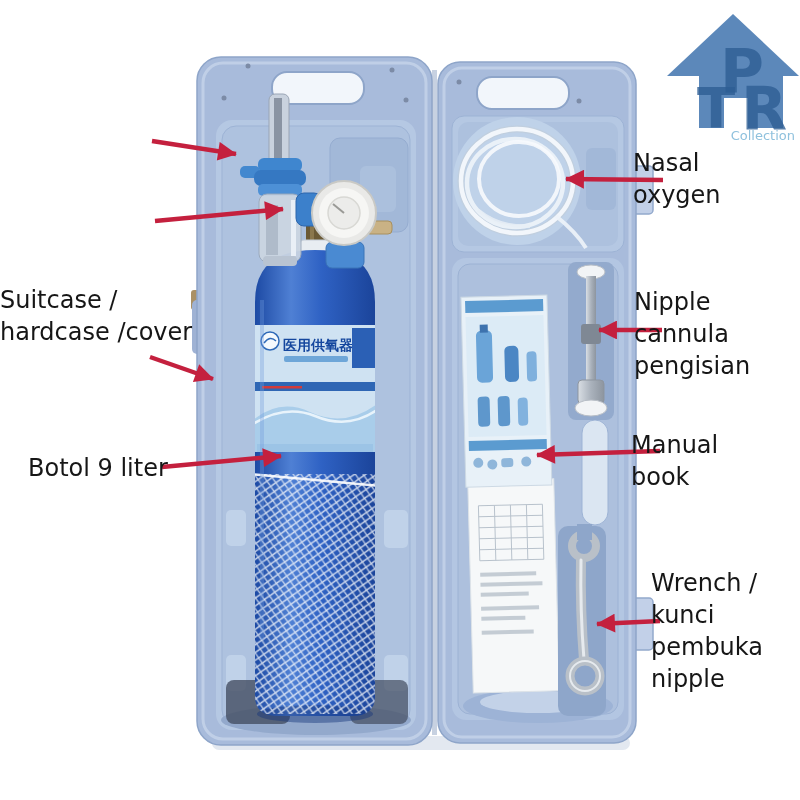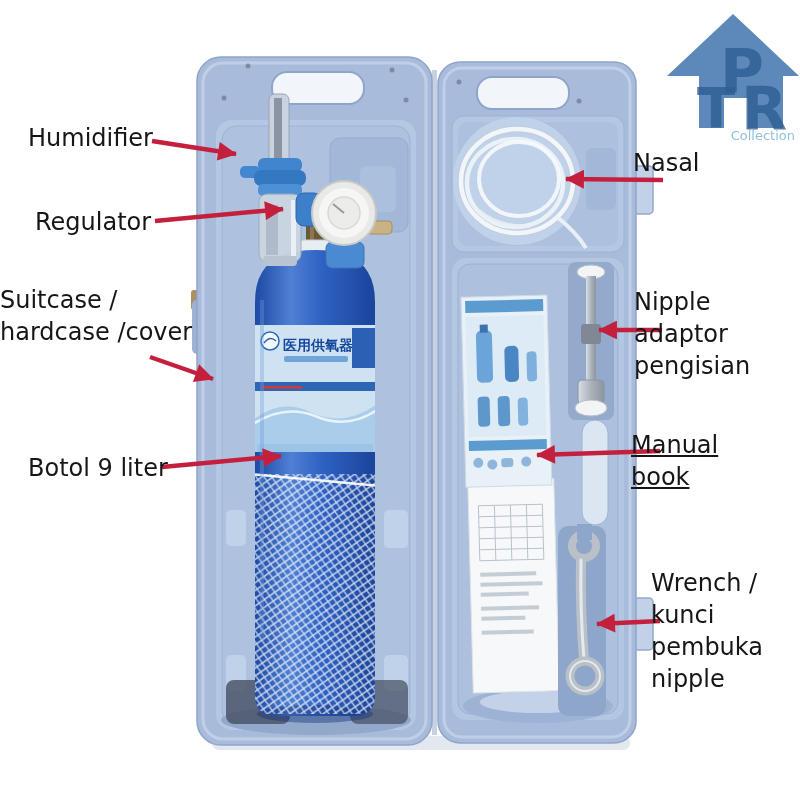--- a/index.html
+++ b/index.html
@@ -218,42 +218,41 @@
       <line x1="155" y1="221" x2="283" y2="209" marker-end="url(#ah)"></line>
       <line x1="150" y1="357" x2="213" y2="379" marker-end="url(#ah)"></line>
       <line x1="162" y1="467" x2="281" y2="456" marker-end="url(#ah)"></line>
       <line x1="663" y1="180" x2="566" y2="179" marker-end="url(#ah)"></line>
       <line x1="662" y1="330" x2="599" y2="330" marker-end="url(#ah)"></line>
       <line x1="660" y1="451" x2="537" y2="455" marker-end="url(#ah)"></line>
       <line x1="660" y1="621" x2="597" y2="624" marker-end="url(#ah)"></line>
     </g>
   </svg>
 
-  <div class="label" style="left:28px;top:122px;">Humidifier</div>
-
-  <div class="label" style="left:35px;top:206px;">Regulator</div>
+
 
   <div class="label center" style="left:0px;top:284px;width:200px;">
     <div>Suitcase /</div>
     <div>hardcase /cover</div>
   </div>
 
   <div class="label" style="left:28px;top:452px;">Botol 9 liter</div>
 
   <div class="label center" style="left:633px;top:147px;width:150px;">
     <div>Nasal</div>
+    <div>oxygen</div>
   </div>
 
   <div class="label center" style="left:634px;top:286px;width:156px;">
     <div>Nipple</div>
-    <div>adaptor</div>
+    <div>cannula</div>
     <div>pengisian</div>
   </div>
 
-  <div class="label center" style="left:631px;top:429px;width:140px;text-decoration:underline;">
+  <div class="label center" style="left:631px;top:429px;width:140px;">
     <div>Manual</div>
     <div>book</div>
   </div>
 
   <div class="label center" style="left:651px;top:567px;width:150px;">
     <div>Wrench /</div>
     <div>kunci</div>
     <div>pembuka</div>
     <div>nipple</div>
   </div>

